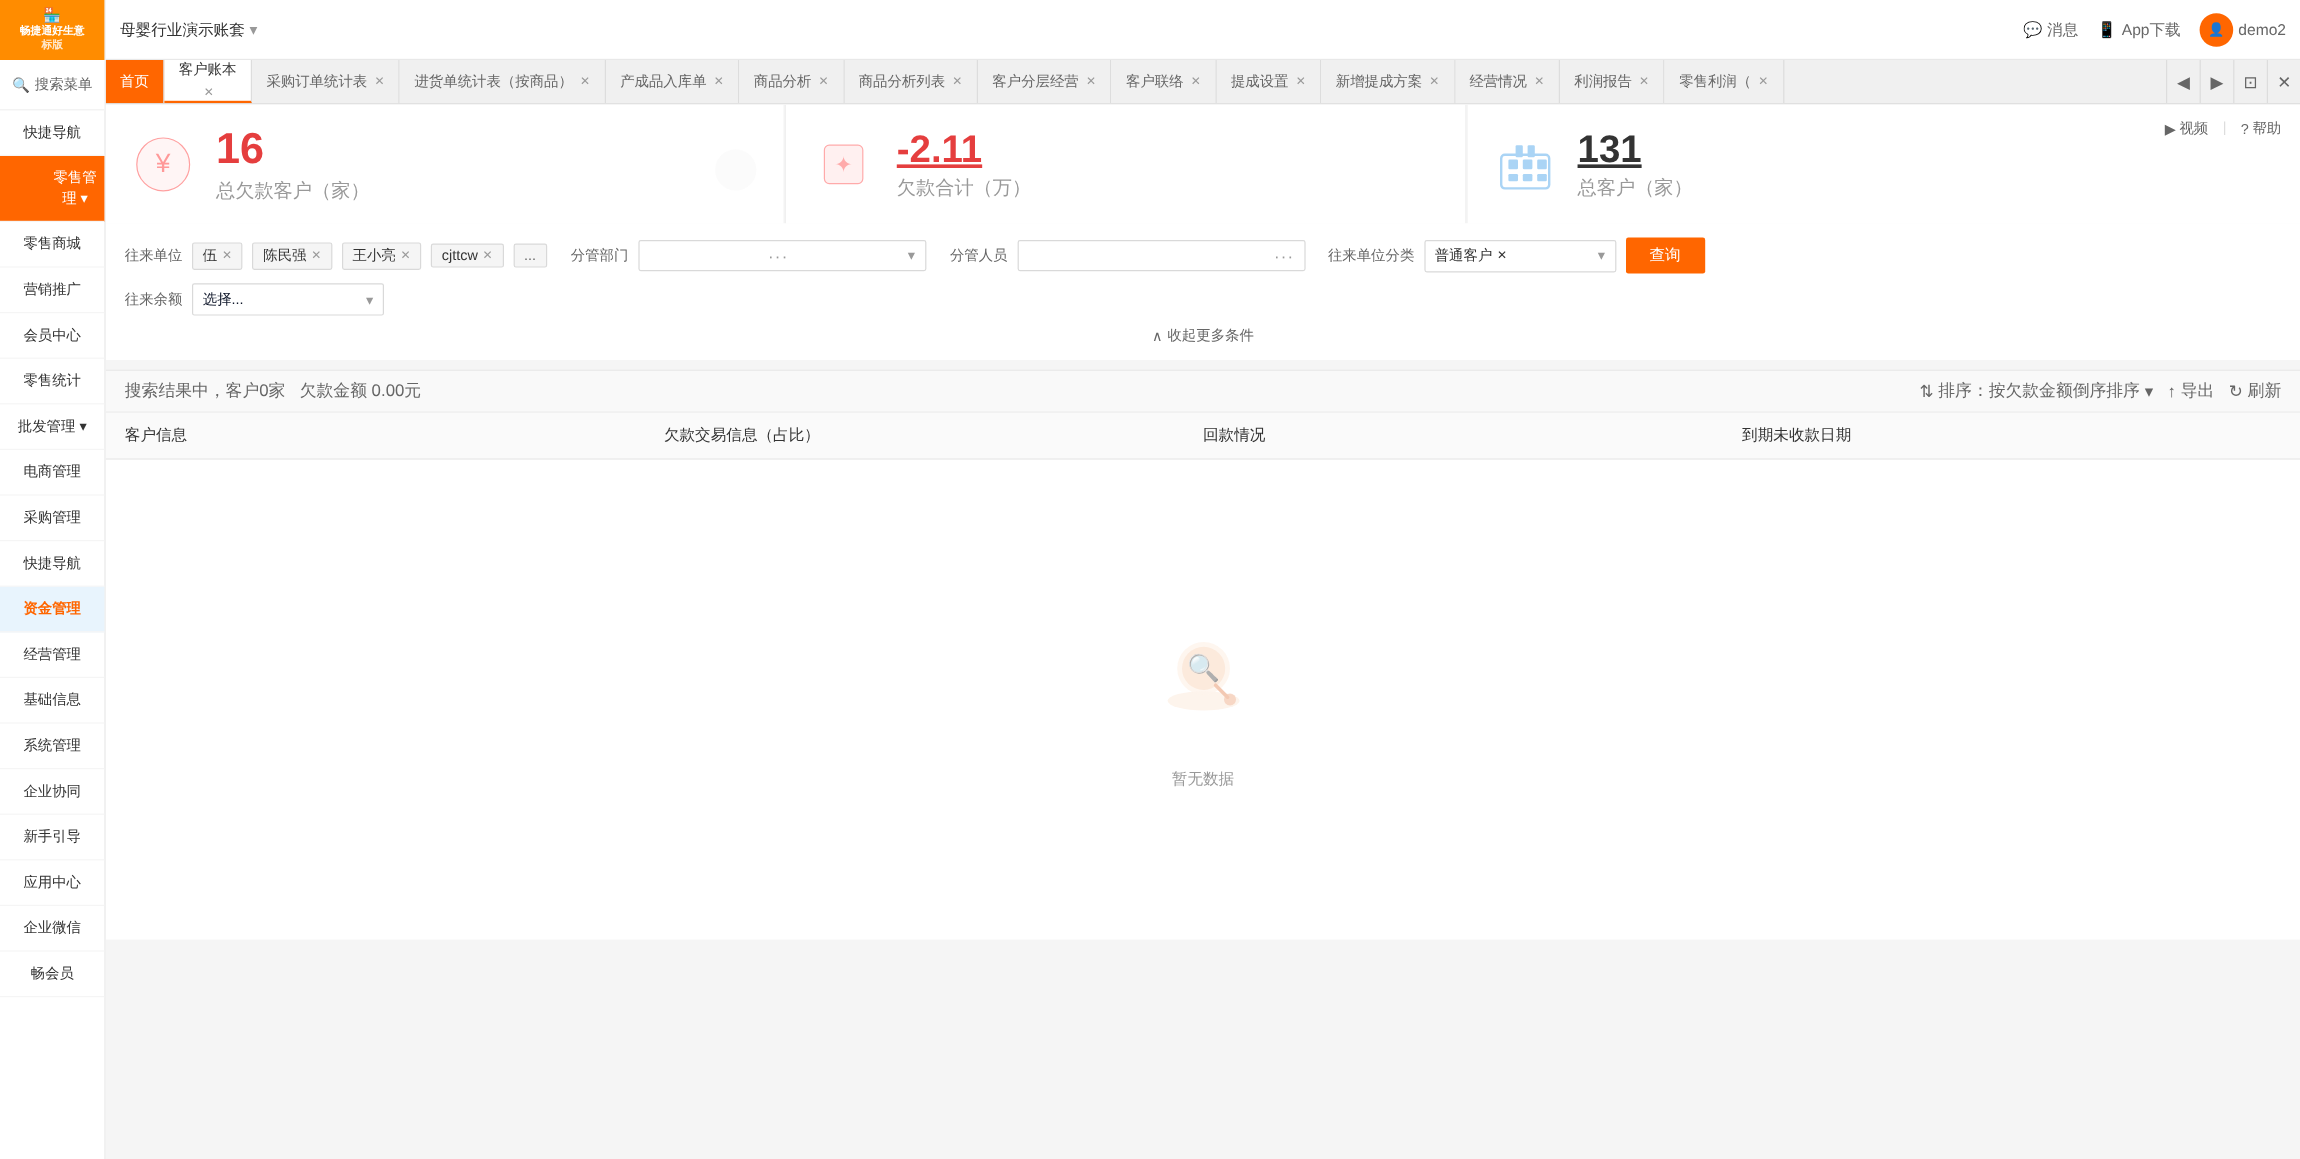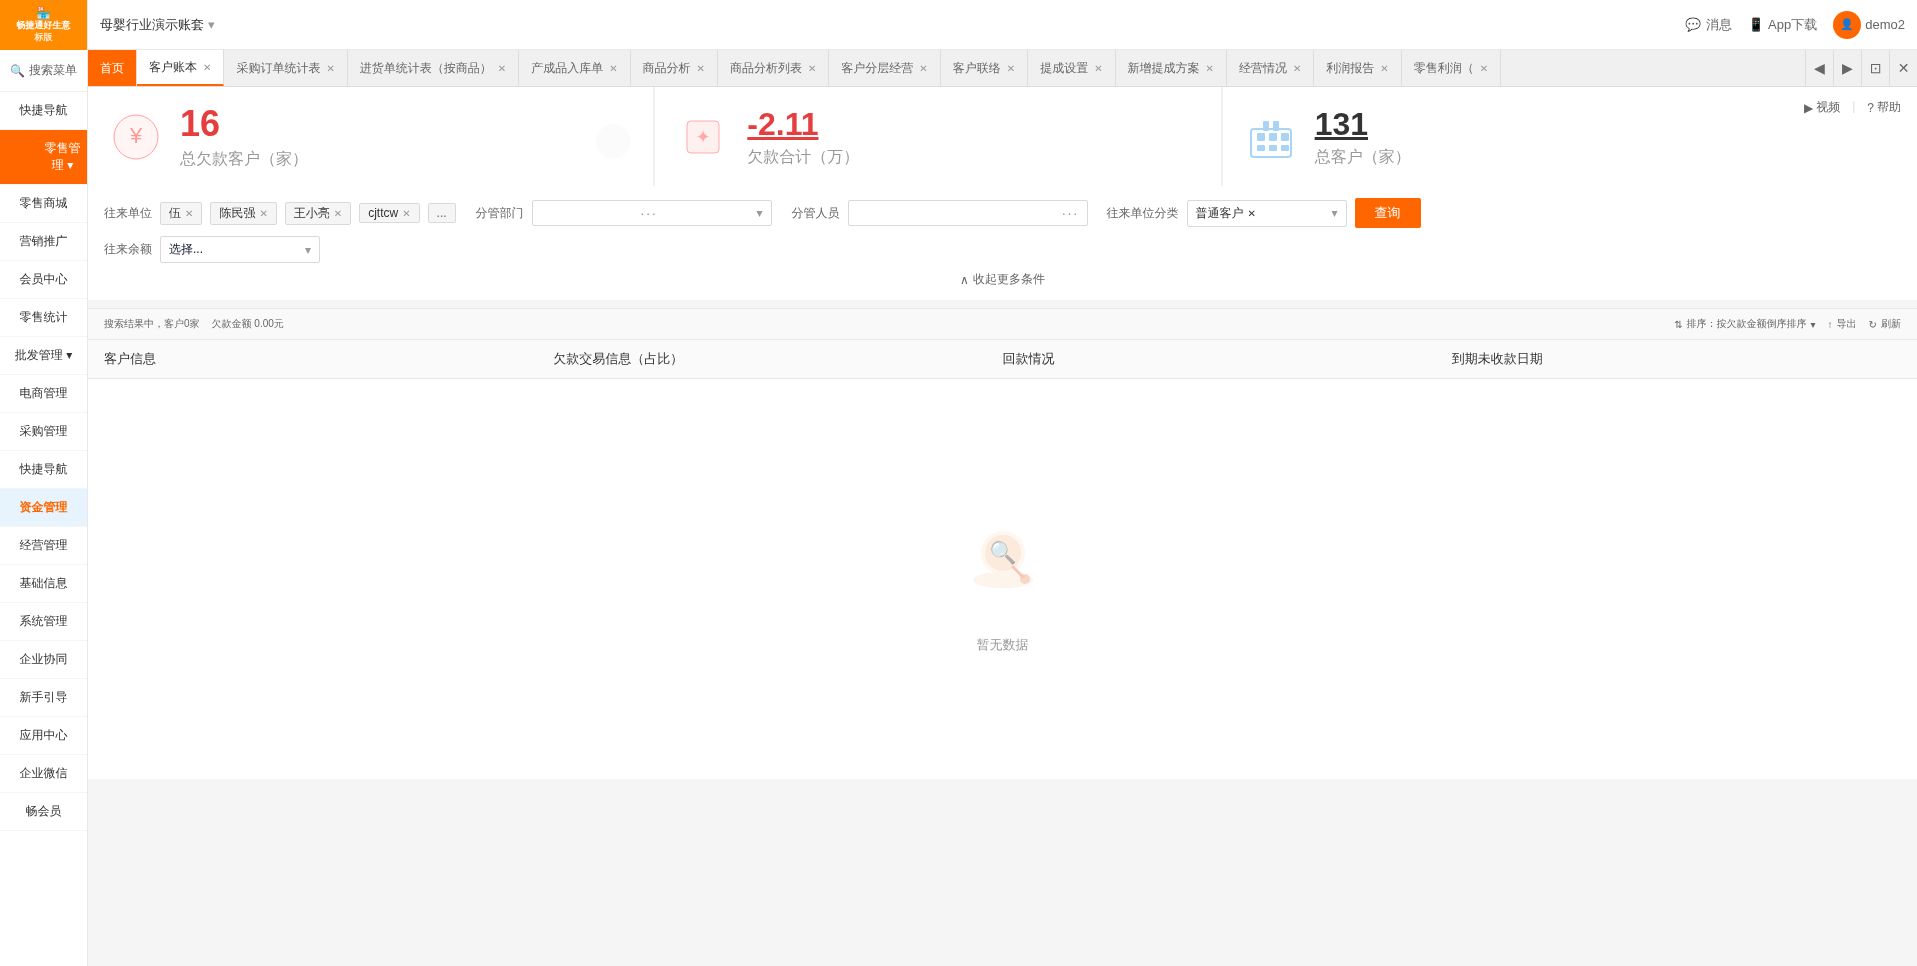--- a/index.html
+++ b/index.html
@@ -21,21 +21,21 @@
     .topbar-left { display: flex; align-items: center; gap: 8px; }
     .topbar-selector { display: flex; align-items: center; gap: 4px; font-size: 13px; color: #333; cursor: pointer; }
     .topbar-selector .arrow { color: #999; }
     .topbar-right { display: flex; align-items: center; gap: 16px; color: #666; font-size: 13px; }
     .topbar-right-item { display: flex; align-items: center; gap: 4px; cursor: pointer; }
     .user-avatar { width: 28px; height: 28px; border-radius: 50%; background: #ff6600; color: #fff; display: flex; align-items: center; justify-content: center; font-size: 11px; }
 
     
     .tabbar { background: #f0f0f0; display: flex; align-items: center; border-bottom: 1px solid #ddd; flex-shrink: 0; overflow: hidden; }
     .tab { display: flex; align-items: center; gap: 4px; padding: 0 12px; height: 36px; font-size: 12px; color: #666; cursor: pointer; border-right: 1px solid #ddd; white-space: nowrap; background: #f0f0f0; flex-shrink: 0; }
-    .tab.active { background: #fff; color: #333; border-bottom: 2px solid #ff6600; }
+    .tab.active { background: #fff; color: #333; border-bottom: 2px solid #ff6600; flex-direction: column; }
     .tab .tab-close { color: #999; font-size: 10px; margin-left: 2px; }
     .tab-home { background: #ff6600; color: #fff; }
     .tab-nav-btns { display: flex; align-items: center; margin-left: auto; }
     .tab-nav-btn { width: 28px; height: 36px; display: flex; align-items: center; justify-content: center; cursor: pointer; border-left: 1px solid #ddd; color: #666; font-size: 14px; }
 
     
     .content { flex: 1; overflow: auto; background: #f5f5f5; }
     .stat-item { flex: 1; padding: 16px 20px; display: flex; align-items: center; gap: 16px; border-right: 1px solid #f0f0f0; position: relative; }
     .stat-item:last-child { border-right: none; }
     .stat-value { font-size: 36px; font-weight: bold; }
@@ -53,21 +53,21 @@
     .filter-tag { display: inline-flex; align-items: center; gap: 4px; background: #f5f5f5; border: 1px solid #d9d9d9; border-radius: 2px; padding: 2px 8px; font-size: 12px; color: #333; }
     .filter-tag .close { color: #999; cursor: pointer; font-size: 10px; }
     .filter-tag.more { color: #666; }
     .filter-select { display: inline-flex; align-items: center; gap: 4px; border: 1px solid #d9d9d9; border-radius: 2px; padding: 4px 8px; font-size: 12px; color: #333; background: #fff; min-width: 120px; cursor: pointer; }
     .filter-select-wide { min-width: 200px; }
     .filter-select .arrow { margin-left: auto; color: #999; }
     .collapse-btn { display: flex; align-items: center; gap: 4px; color: #666; font-size: 12px; cursor: pointer; }
     .search-btn { background: #ff6600; color: #fff; border: none; border-radius: 2px; padding: 6px 20px; font-size: 13px; cursor: pointer; }
 
     
-    .result-bar { background: #f9f9f9; padding: 8px 16px; display: flex; align-items: center; justify-content: space-between; border-bottom: 1px solid #e8e8e8; border-top: 1px solid #e8e8e8; font-size: 10px; color: #666; }
+    .result-bar { background: #f9f9f9; padding: 8px 16px; display: flex; align-items: center; justify-content: space-between; border-bottom: 1px solid #e8e8e8; border-top: 1px solid #e8e8e8; font-size: 14px; color: #666; }
     .result-bar-left { display: flex; gap: 12px; }
     .result-bar-right { display: flex; align-items: center; gap: 12px; }
     .sort-btn { display: flex; align-items: center; gap: 4px; cursor: pointer; color: #666; }
     .export-btn { display: flex; align-items: center; gap: 4px; cursor: pointer; color: #666; }
     .refresh-btn { display: flex; align-items: center; gap: 4px; cursor: pointer; color: #666; }
 
     
     .table-section { background: #fff; }
     .table-header { display: grid; grid-template-columns: 1fr 1fr 1fr 1fr; padding: 10px 16px; border-bottom: 1px solid #e8e8e8; font-size: 13px; color: #333; font-weight: 500; background: #fafafa; }
     .table-body { min-height: 400px; display: flex; flex-direction: column; align-items: center; justify-content: center; }

